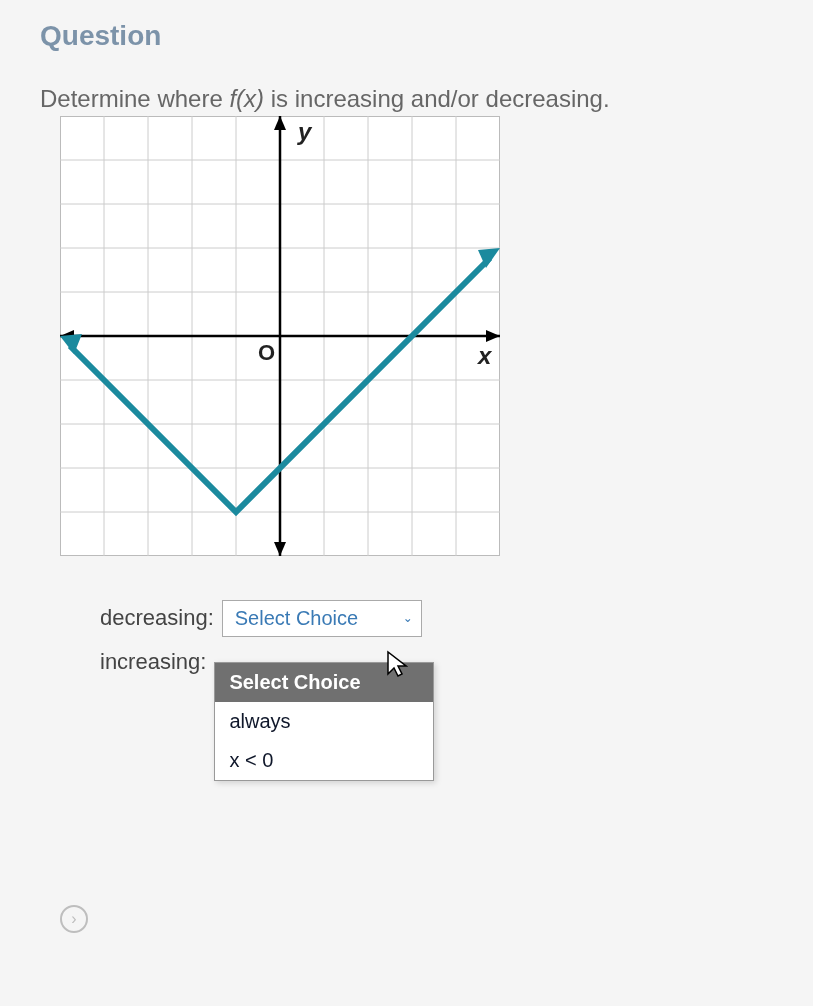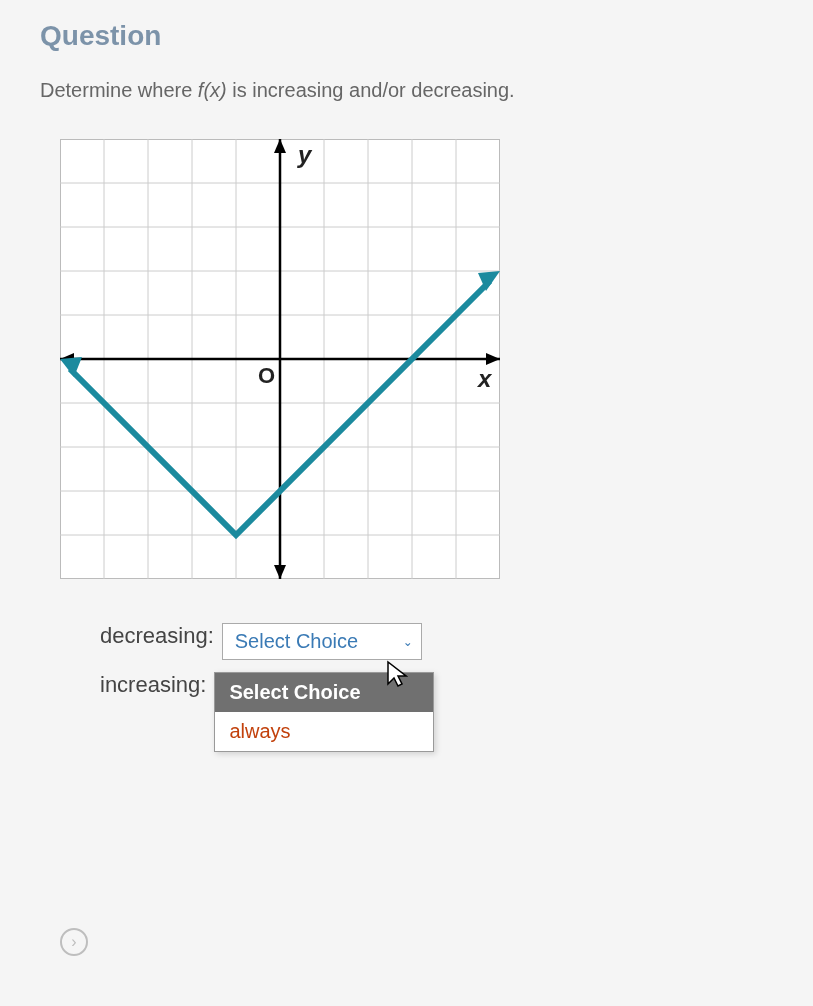--- a/index.html
+++ b/index.html
@@ -12,40 +12,40 @@
       background: #f5f5f5;
       padding: 20px 40px;
       width: 813px;
       height: 1006px;
       color: #555;
     }
     .header-cut {
       color: #4a6a8a;
       font-size: 28px;
       font-weight: bold;
-      margin-bottom: 24px;
+      margin-bottom: 30px;
       opacity: 0.7;
     }
     .prompt {
-      font-size: 20px;
+      font-size: 24px;
       color: #666;
-      margin-bottom: 35px;
       line-height: 1.4;
     }
     .prompt .func {
       font-style: italic;
     }
     .graph-container {
       margin: 0 0 40px 20px;
     }
     .answer-rows {
       margin-left: 60px;
     }
     .answer-row {
       display: flex;
+      align-items: center;
       margin-bottom: 12px;
       font-size: 22px;
       color: #444;
       position: relative;
     }
     .answer-label {
       margin-right: 8px;
     }
     .select-box {
       border: 1px solid #aaa;
@@ -74,21 +74,21 @@
       left: 0;
       border: 1px solid #999;
       background: #fff;
       min-width: 220px;
       box-shadow: 2px 2px 6px rgba(0,0,0,0.15);
       z-index: 10;
     }
     .dropdown-list .opt {
       padding: 8px 14px;
       font-size: 20px;
-      color: #c2410c;
+      color: #0f172a;
       cursor: pointer;
     }
     .dropdown-list .opt.selected {
       background: #707070;
       color: #fff;
       font-weight: bold;
     }
     .cursor-arrow {
       position: absolute;
       pointer-events: none;
@@ -176,20 +176,21 @@
       <span class="caret">⌄</span>
     </div>
   </div>
 
   <div class="answer-row">
     <span class="answer-label">increasing:</span>
     <div class="dropdown-wrapper">
       <div class="dropdown-list">
         <div class="opt selected">Select Choice</div>
         <div class="opt">always</div>
+        <div class="opt">x &lt; 0</div>
       </div>
 
       <svg class="cursor-arrow" style="left:172px; top:-12px;" width="22" height="28">
         <polygon points="2,2 2,24 8,18 12,26 16,24 12,16 20,16" fill="#fff" stroke="#000" stroke-width="1.5"></polygon>
       </svg>
     </div>
   </div>
 
 </div>
 

